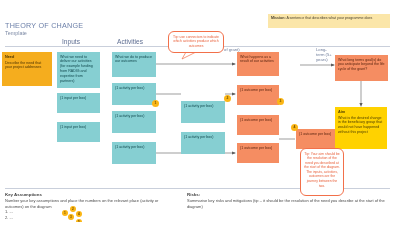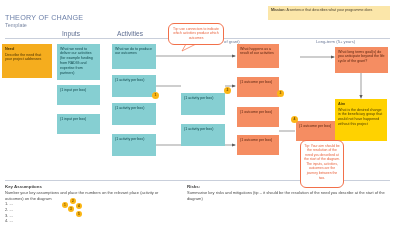--- a/index.html
+++ b/index.html
@@ -10,24 +10,23 @@
   body {
     width: 395px;
     height: 222px;
     font-family: "Liberation Sans", sans-serif;
     position: relative;
     overflow: hidden;
     color: #3c3c3c;
   }
   #canvas {
     position: absolute;
-    left: 0; top: 4px;
+    left: 0; top: 12px;
     width: 335px;
     height: 222px;
-    padding-left: 26px;
   }
 
   
   .title {
     position: absolute;
     left: 5px; top: 9px;
     font-size: 7.2px;
     letter-spacing: .25px;
     color: #6b7fa8;
   }

